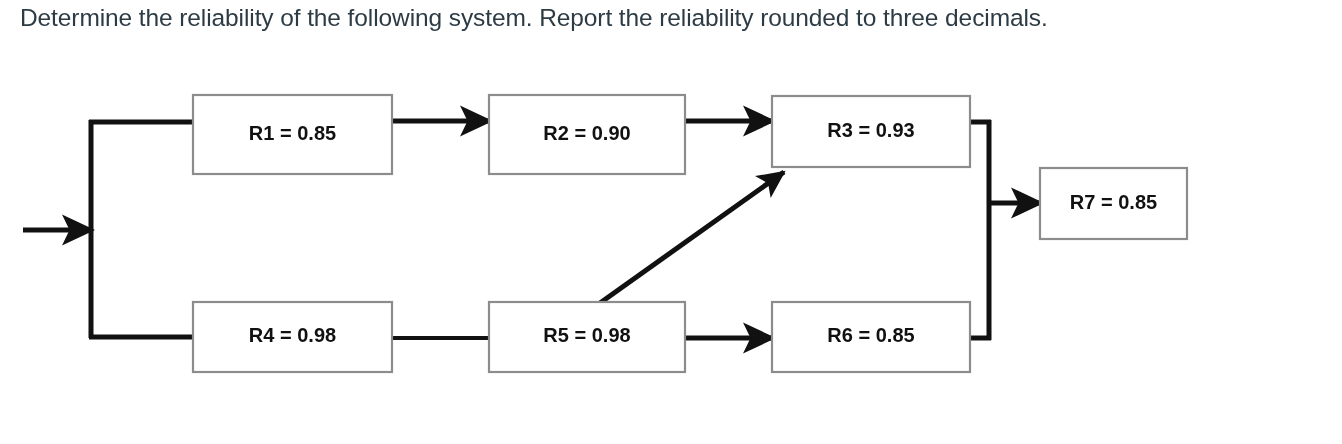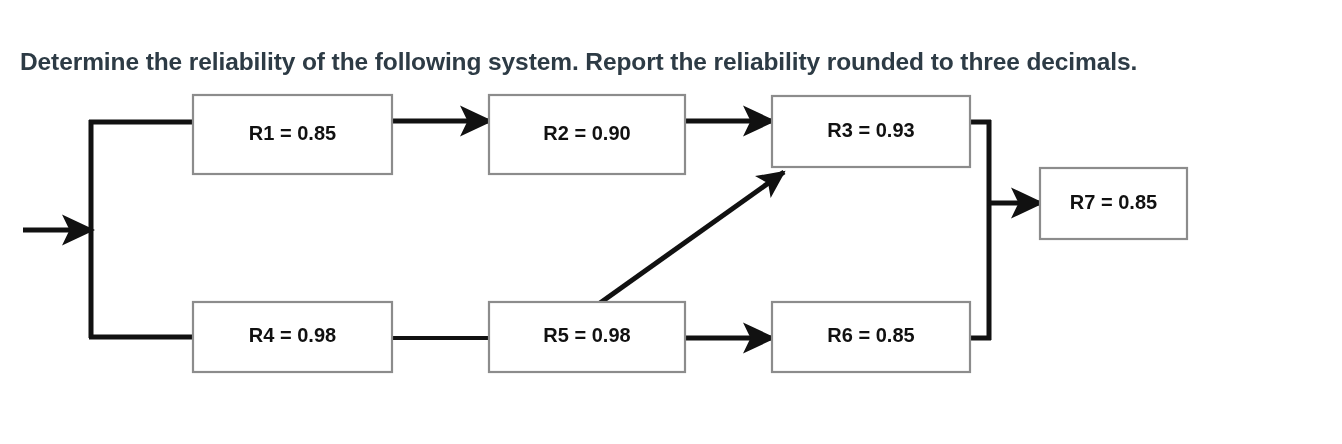--- a/index.html
+++ b/index.html
@@ -22,24 +22,23 @@
     background: #ffffff;
   }
   .question-prompt {
     position: absolute;
     left: 20px;
     top: 2px;
     width: 1320px;
     font-size: 24.5px;
     line-height: 32px;
     color: #2d3b45;
-    font-weight: 700;
+    font-weight: 400;
     letter-spacing: -0.1px;
     white-space: nowrap;
-    margin-top: 44px;
   }
   .diagram-wrap {
     position: absolute;
     left: 0;
     top: 56px;
     width: 1092px;
     height: 388px;
   }
   .diagram-svg {
     display: block;

